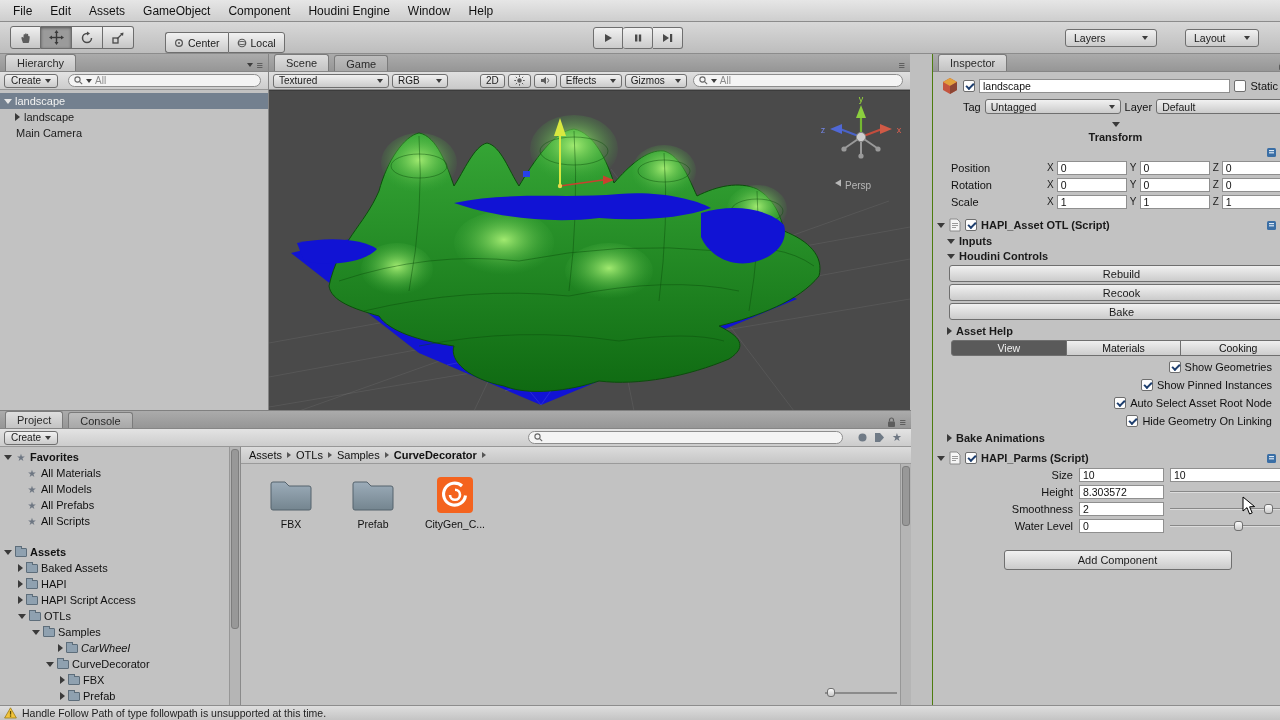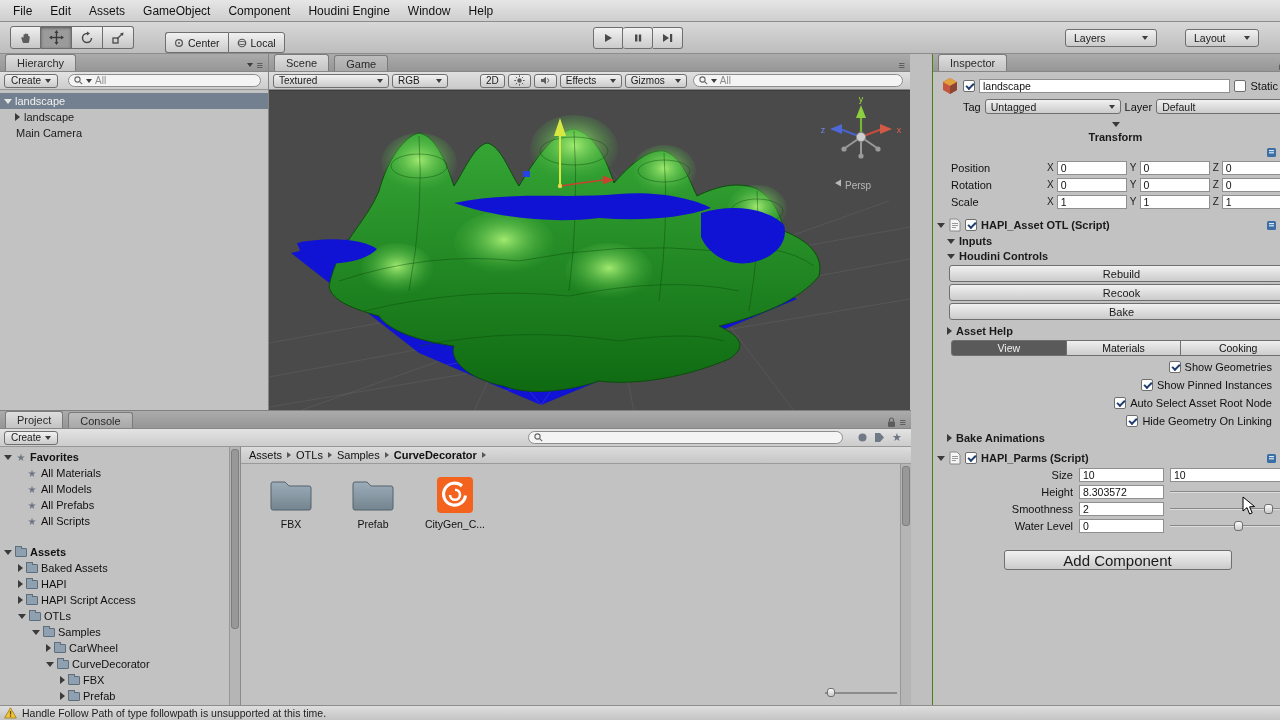--- a/index.html
+++ b/index.html
@@ -92,21 +92,21 @@
   .seg.first{border-left:1px solid #6f6f6f;border-radius:3px 0 0 3px;}
   .seg.last{border-radius:0 3px 3px 0;}
   .seg.dark{background:#5a5a5a;color:#f0f0f0;}
   .checkrow{display:flex;align-items:center;justify-content:flex-end;gap:4px;height:18px;padding-right:30px;font-size:11px;}
   .parmrow{display:flex;align-items:center;height:17px;padding-right:8px;}
   .plabel{width:146px;text-align:right;padding-right:6px;font-size:11px;}
   .pfield{width:85px;}
   .slider{position:relative;flex:1;height:14px;margin-left:6px;}
   .slider .track{position:absolute;left:0;right:0;top:6px;height:2px;background:#888;border-bottom:1px solid #dcdcdc;}
   .slider .knob{position:absolute;top:2px;width:9px;height:10px;background:linear-gradient(#fdfdfd,#c9c9c9);border:1px solid #6f6f6f;border-radius:3px;}
-  .addcomp{width:228px;height:20px;margin:16px auto 7px;font-size:15px;}
+  .addcomp{width:228px;height:20px;margin:16px auto 7px;font-size:11px;}
   .iscroll{position:absolute;right:0;top:0;width:7px;height:100%;background:#b3b3b3;border-left:1px solid #979797;}
   .iscroll .vthumb{width:5px;}
 
   
   .statusbar{left:0;top:705px;width:1280px;height:15px;background:linear-gradient(#dedede,#c4c4c4);border-top:1px solid #8d8d8d;display:flex;align-items:center;gap:5px;padding:0 4px;font-size:10.5px;color:#222;}
 
   .cursor{left:1242px;top:496px;width:16px;height:20px;z-index:50;}
 </style>
 </head>
 <body>
@@ -483,21 +483,21 @@
       <div class="prow" style="padding-left:18px;">
           <span class="arr-open"></span>
           <span class="mfolder"></span>
           <span>OTLs</span>
         </div>
       <div class="prow" style="padding-left:32px;">
           <span class="arr-open"></span>
           <span class="mfolder"></span>
           <span>Samples</span>
         </div>
-      <div class="prow" style="padding-left:46px;">
+      <div class="prow" style="padding-left:58px;font-style:italic;">
           <span class="arr-closed"></span>
           <span class="mfolder"></span>
           <span>CarWheel</span>
         </div>
       <div class="prow" style="padding-left:46px;">
           <span class="arr-open"></span>
           <span class="mfolder"></span>
           <span>CurveDecorator</span>
         </div>
       <div class="prow" style="padding-left:60px;">

